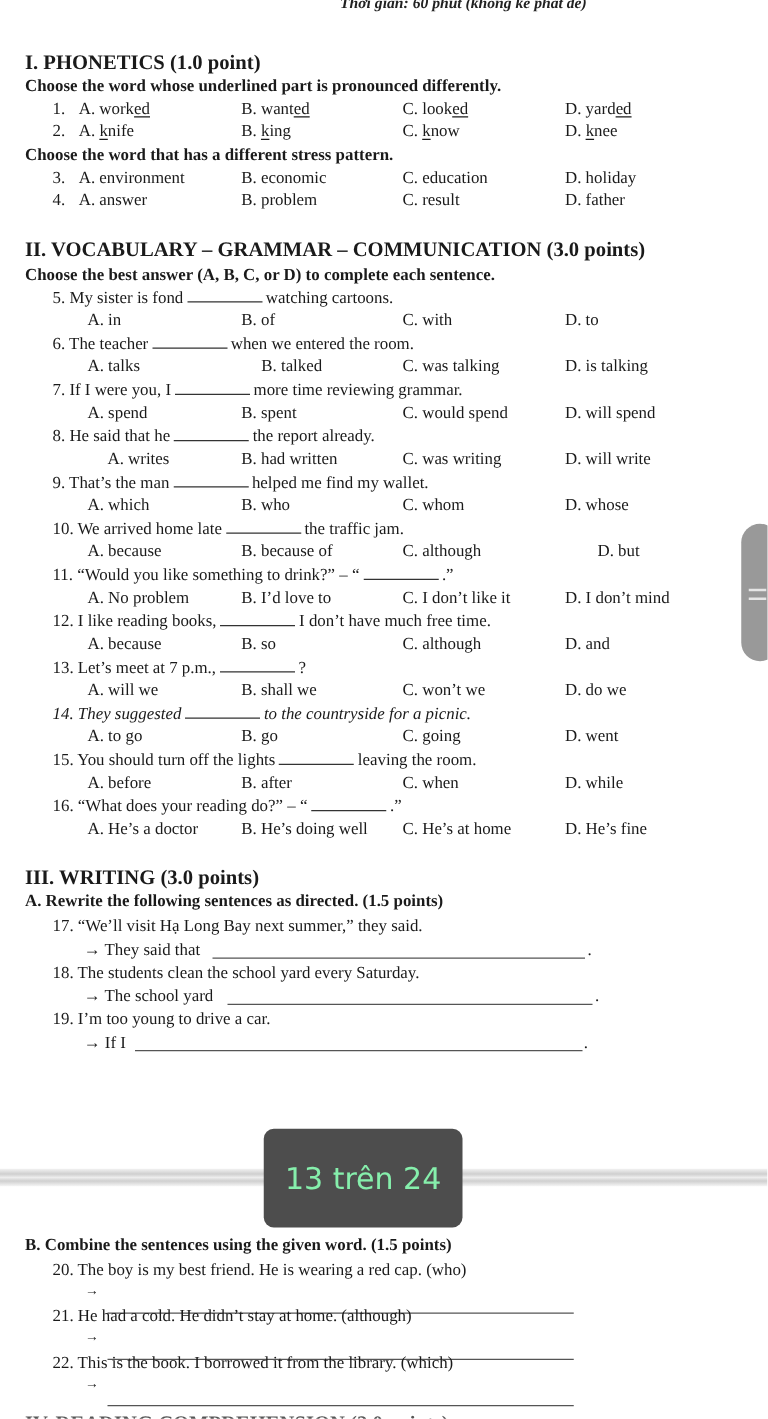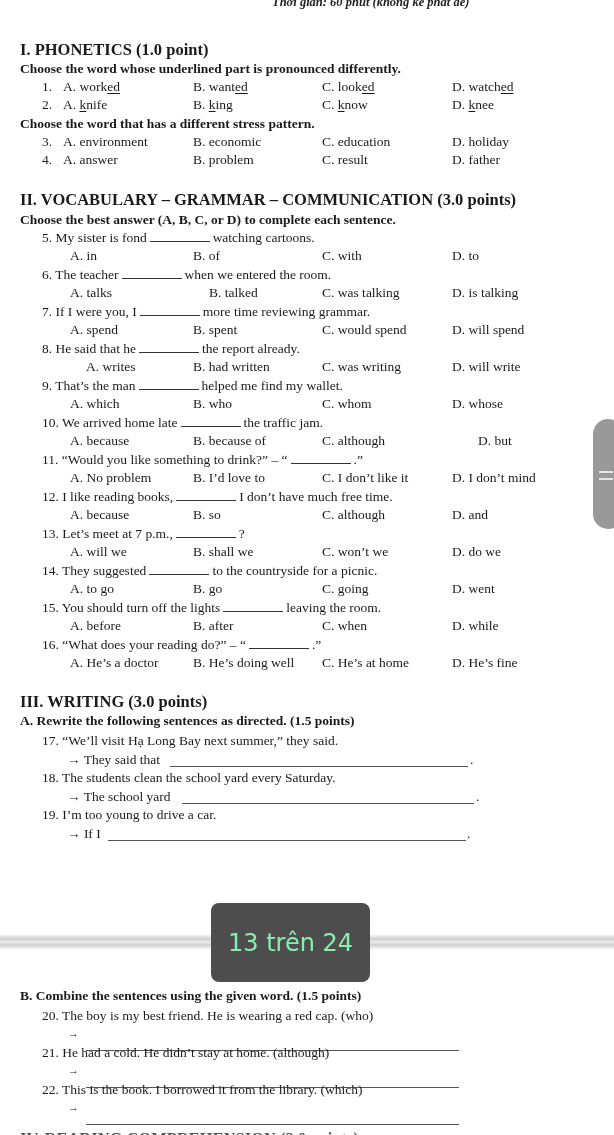--- a/index.html
+++ b/index.html
@@ -43,21 +43,21 @@
 
   <div class="abs h1" style="top:40px">I. PHONETICS (1.0 point)</div>
   <div class="abs h2" style="top:61px">Choose the word whose underlined part is pronounced differently.</div>
 
   <div class="abs q" style="top:79px">
     <span>1.</span>
   </div>
   <div class="abs opt" style="left:63px;top:79px"><span>A. work</span><span class="u">ed</span></div>
   <div class="abs opt" style="left:193px;top:79px"><span>B. want</span><span class="u">ed</span></div>
   <div class="abs opt" style="left:322px;top:79px"><span>C. look</span><span class="u">ed</span></div>
-  <div class="abs opt" style="left:452px;top:79px"><span>D. watch</span><span class="u">ed</span></div>
+  <div class="abs opt" style="left:452px;top:79px"><span>D. yard</span><span class="u">ed</span></div>
 
   <div class="abs q" style="top:97px"><span>2.</span></div>
   <div class="abs opt" style="left:63px;top:97px"><span>A. </span><span class="u">k</span><span>nife</span></div>
   <div class="abs opt" style="left:193px;top:97px"><span>B. </span><span class="u">k</span><span>ing</span></div>
   <div class="abs opt" style="left:322px;top:97px"><span>C. </span><span class="u">k</span><span>now</span></div>
   <div class="abs opt" style="left:452px;top:97px"><span>D. </span><span class="u">k</span><span>nee</span></div>
 
   <div class="abs h2" style="top:116px">Choose the word that has a different stress pattern.</div>
 
   <div class="abs q" style="top:134px">3.</div>
@@ -114,21 +114,21 @@
       <div class="abs q" style="top: 489px;"><span>12.</span> <span>I like reading books,</span><span class="blank" style="width:60px"></span><span>I don’t have much free time.</span></div>
       <div class="abs opt" style="left: 70px; top: 507px;">A. because</div>
       <div class="abs opt" style="left: 193px; top: 507px;">B. so</div>
       <div class="abs opt" style="left: 322px; top: 507px;">C. although</div>
       <div class="abs opt" style="left: 452px; top: 507px;">D. and</div>
       <div class="abs q" style="top: 526px;"><span>13.</span> <span>Let’s meet at 7 p.m.,</span><span class="blank" style="width:60px"></span><span>?</span></div>
       <div class="abs opt" style="left: 70px; top: 544px;">A. will we</div>
       <div class="abs opt" style="left: 193px; top: 544px;">B. shall we</div>
       <div class="abs opt" style="left: 322px; top: 544px;">C. won’t we</div>
       <div class="abs opt" style="left: 452px; top: 544px;">D. do we</div>
-      <div class="abs q" style="top: 563px;"><span>14.</span> <span>They suggested</span><span class="blank" style="width:60px"></span><span>to the countryside for a picnic.</span></div>
+      <div class="abs q" style="top: 563px; font-style: italic;"><span>14.</span> <span>They suggested</span><span class="blank" style="width:60px"></span><span>to the countryside for a picnic.</span></div>
       <div class="abs opt" style="left: 70px; top: 581px;">A. to go</div>
       <div class="abs opt" style="left: 193px; top: 581px;">B. go</div>
       <div class="abs opt" style="left: 322px; top: 581px;">C. going</div>
       <div class="abs opt" style="left: 452px; top: 581px;">D. went</div>
       <div class="abs q" style="top: 600px;"><span>15.</span> <span>You should turn off the lights</span><span class="blank" style="width:60px"></span><span>leaving the room.</span></div>
       <div class="abs opt" style="left: 70px; top: 618px;">A. before</div>
       <div class="abs opt" style="left: 193px; top: 618px;">B. after</div>
       <div class="abs opt" style="left: 322px; top: 618px;">C. when</div>
       <div class="abs opt" style="left: 452px; top: 618px;">D. while</div>
       <div class="abs q" style="top: 637px;"><span>16.</span> <span>“What does your reading do?” – “</span><span class="blank" style="width:60px"></span><span>.”</span></div>

